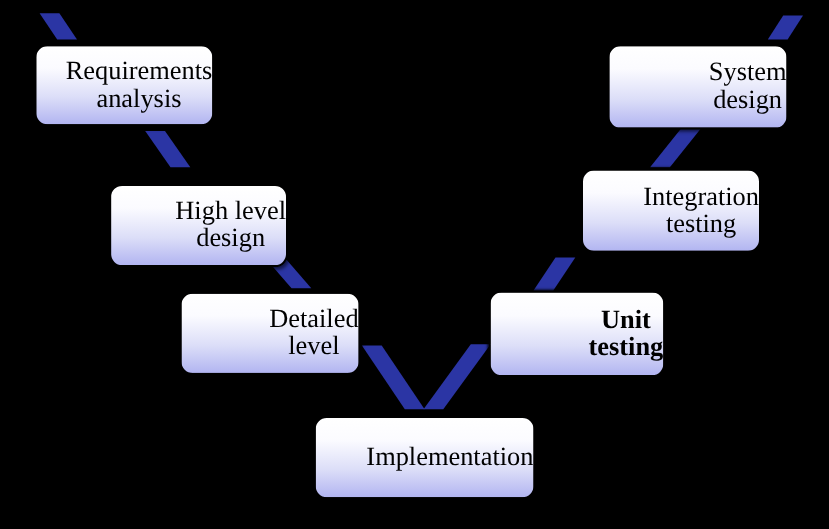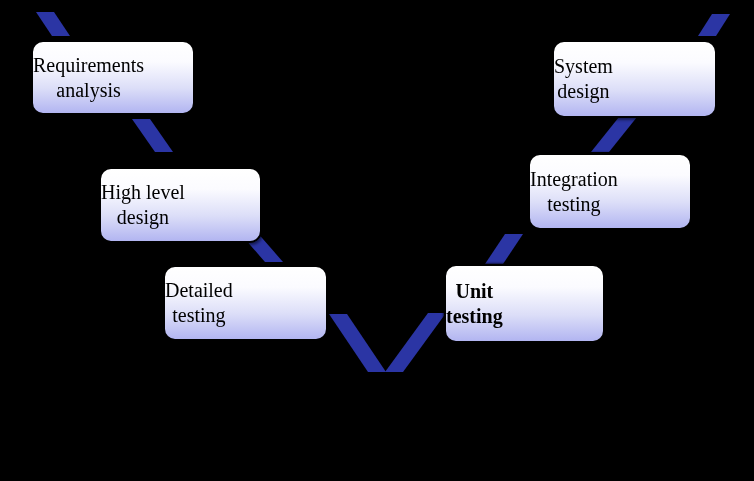--- a/index.html
+++ b/index.html
@@ -25,24 +25,24 @@
   .node {
     position: absolute;
     box-sizing: border-box;
     z-index: 2;
     border: 2px solid #000000;
     border-radius: 12px;
     background: linear-gradient(180deg, #ffffff 0%, #fbfbff 28%, #dcdef8 65%, #b2b5f1 100%);
     box-shadow: -1px -1px 2px rgba(0,0,0,0.6), 1px 2px 3px rgba(0,0,0,0.5);
     display: flex;
     align-items: center;
-    justify-content: flex-start;
+    justify-content: flex-end;
     text-align: center;
     font-family: "Liberation Serif", "DejaVu Serif", serif;
-    font-size: 20px;
+    font-size: 24px;
     line-height: 25px;
     color: #000000;
     white-space: pre-line;
   }
   .node-requirements   { left: 31px;  top: 40px;  width: 164px; height: 75px; }
   .node-high-level     { left: 99px;  top: 167px; width: 163px; height: 76px; }
   .node-detailed       { left: 163px; top: 265px; width: 165px; height: 76px; }
   .node-implementation { left: 285px; top: 378px; width: 202px; height: 76px; }
   .node-unit           { left: 444px; top: 264px; width: 161px; height: 79px; font-weight: bold; }
   .node-integration    { left: 528px; top: 153px; width: 164px; height: 77px; }
@@ -69,23 +69,26 @@
 analysis</span>
   </div>
 
   <div class="node node-high-level">
     <span>High level
 design</span>
   </div>
 
   <div class="node node-detailed">
     <span>Detailed
-testing</span>
+level</span>
   </div>
 
+  <div class="node node-implementation">
+    <span>Implementation</span>
+  </div>
 
   <div class="node node-unit">
     <span>Unit
 testing</span>
   </div>
 
   <div class="node node-integration">
     <span>Integration
 testing</span>
   </div>

